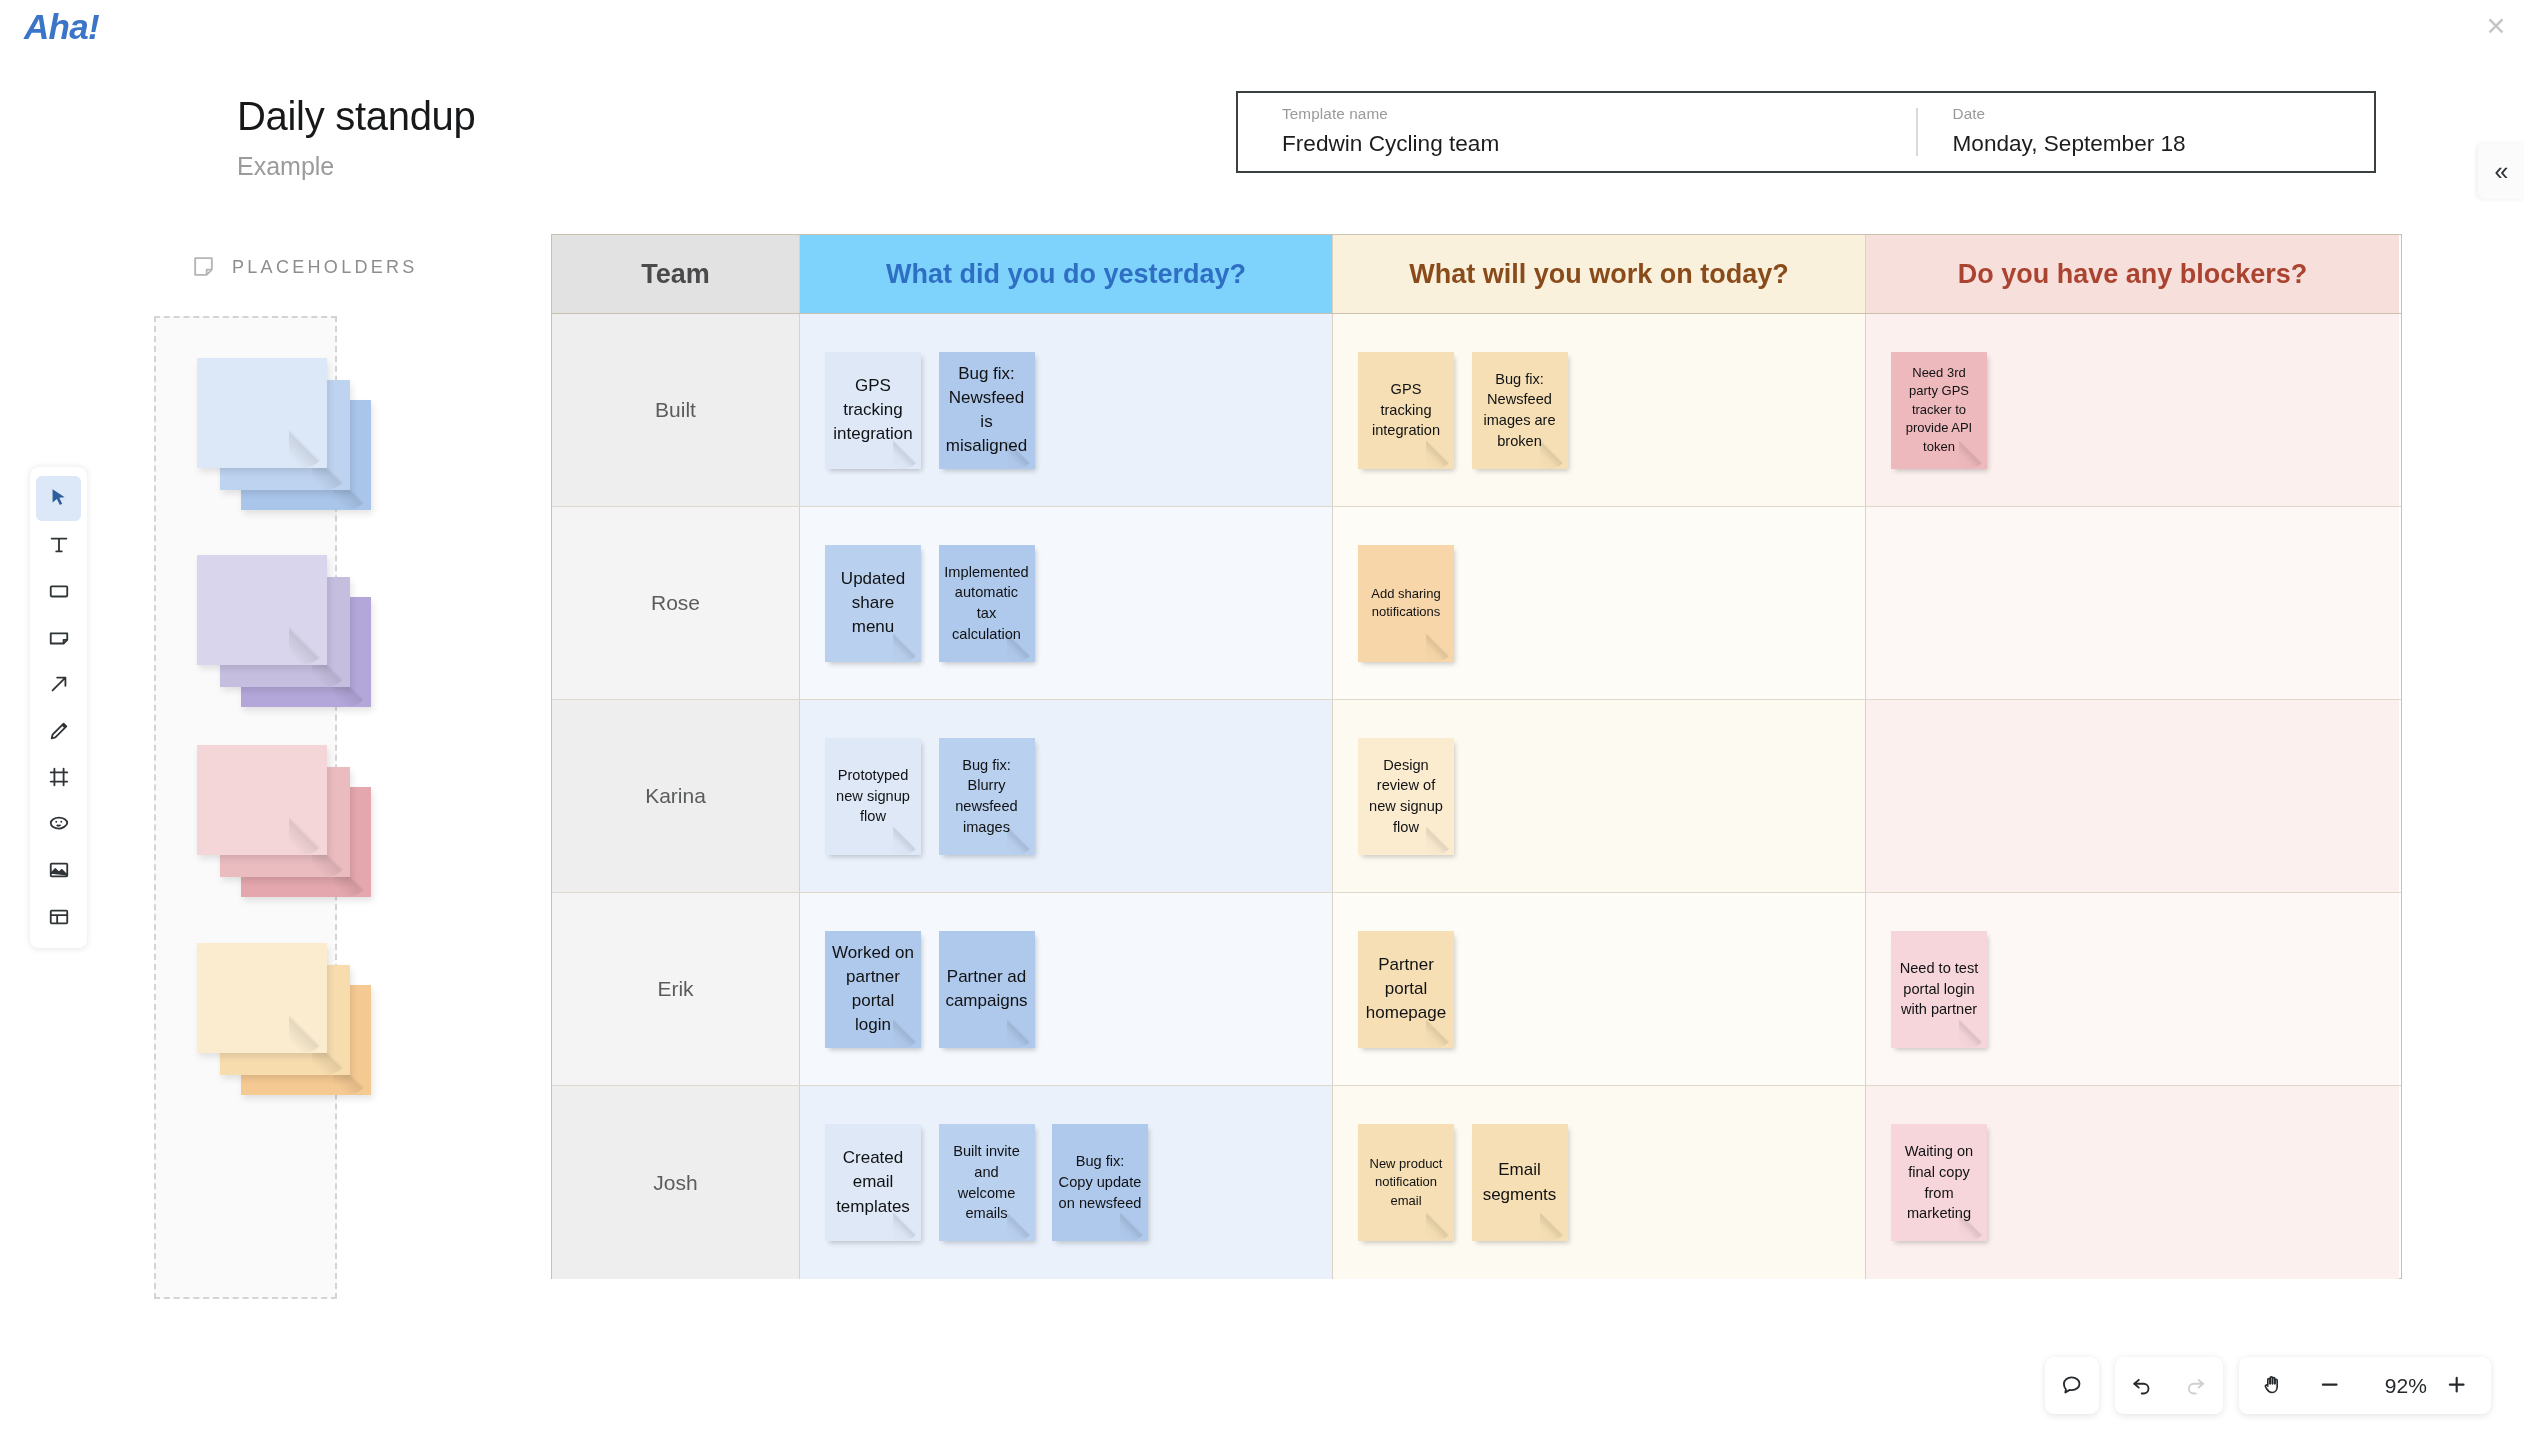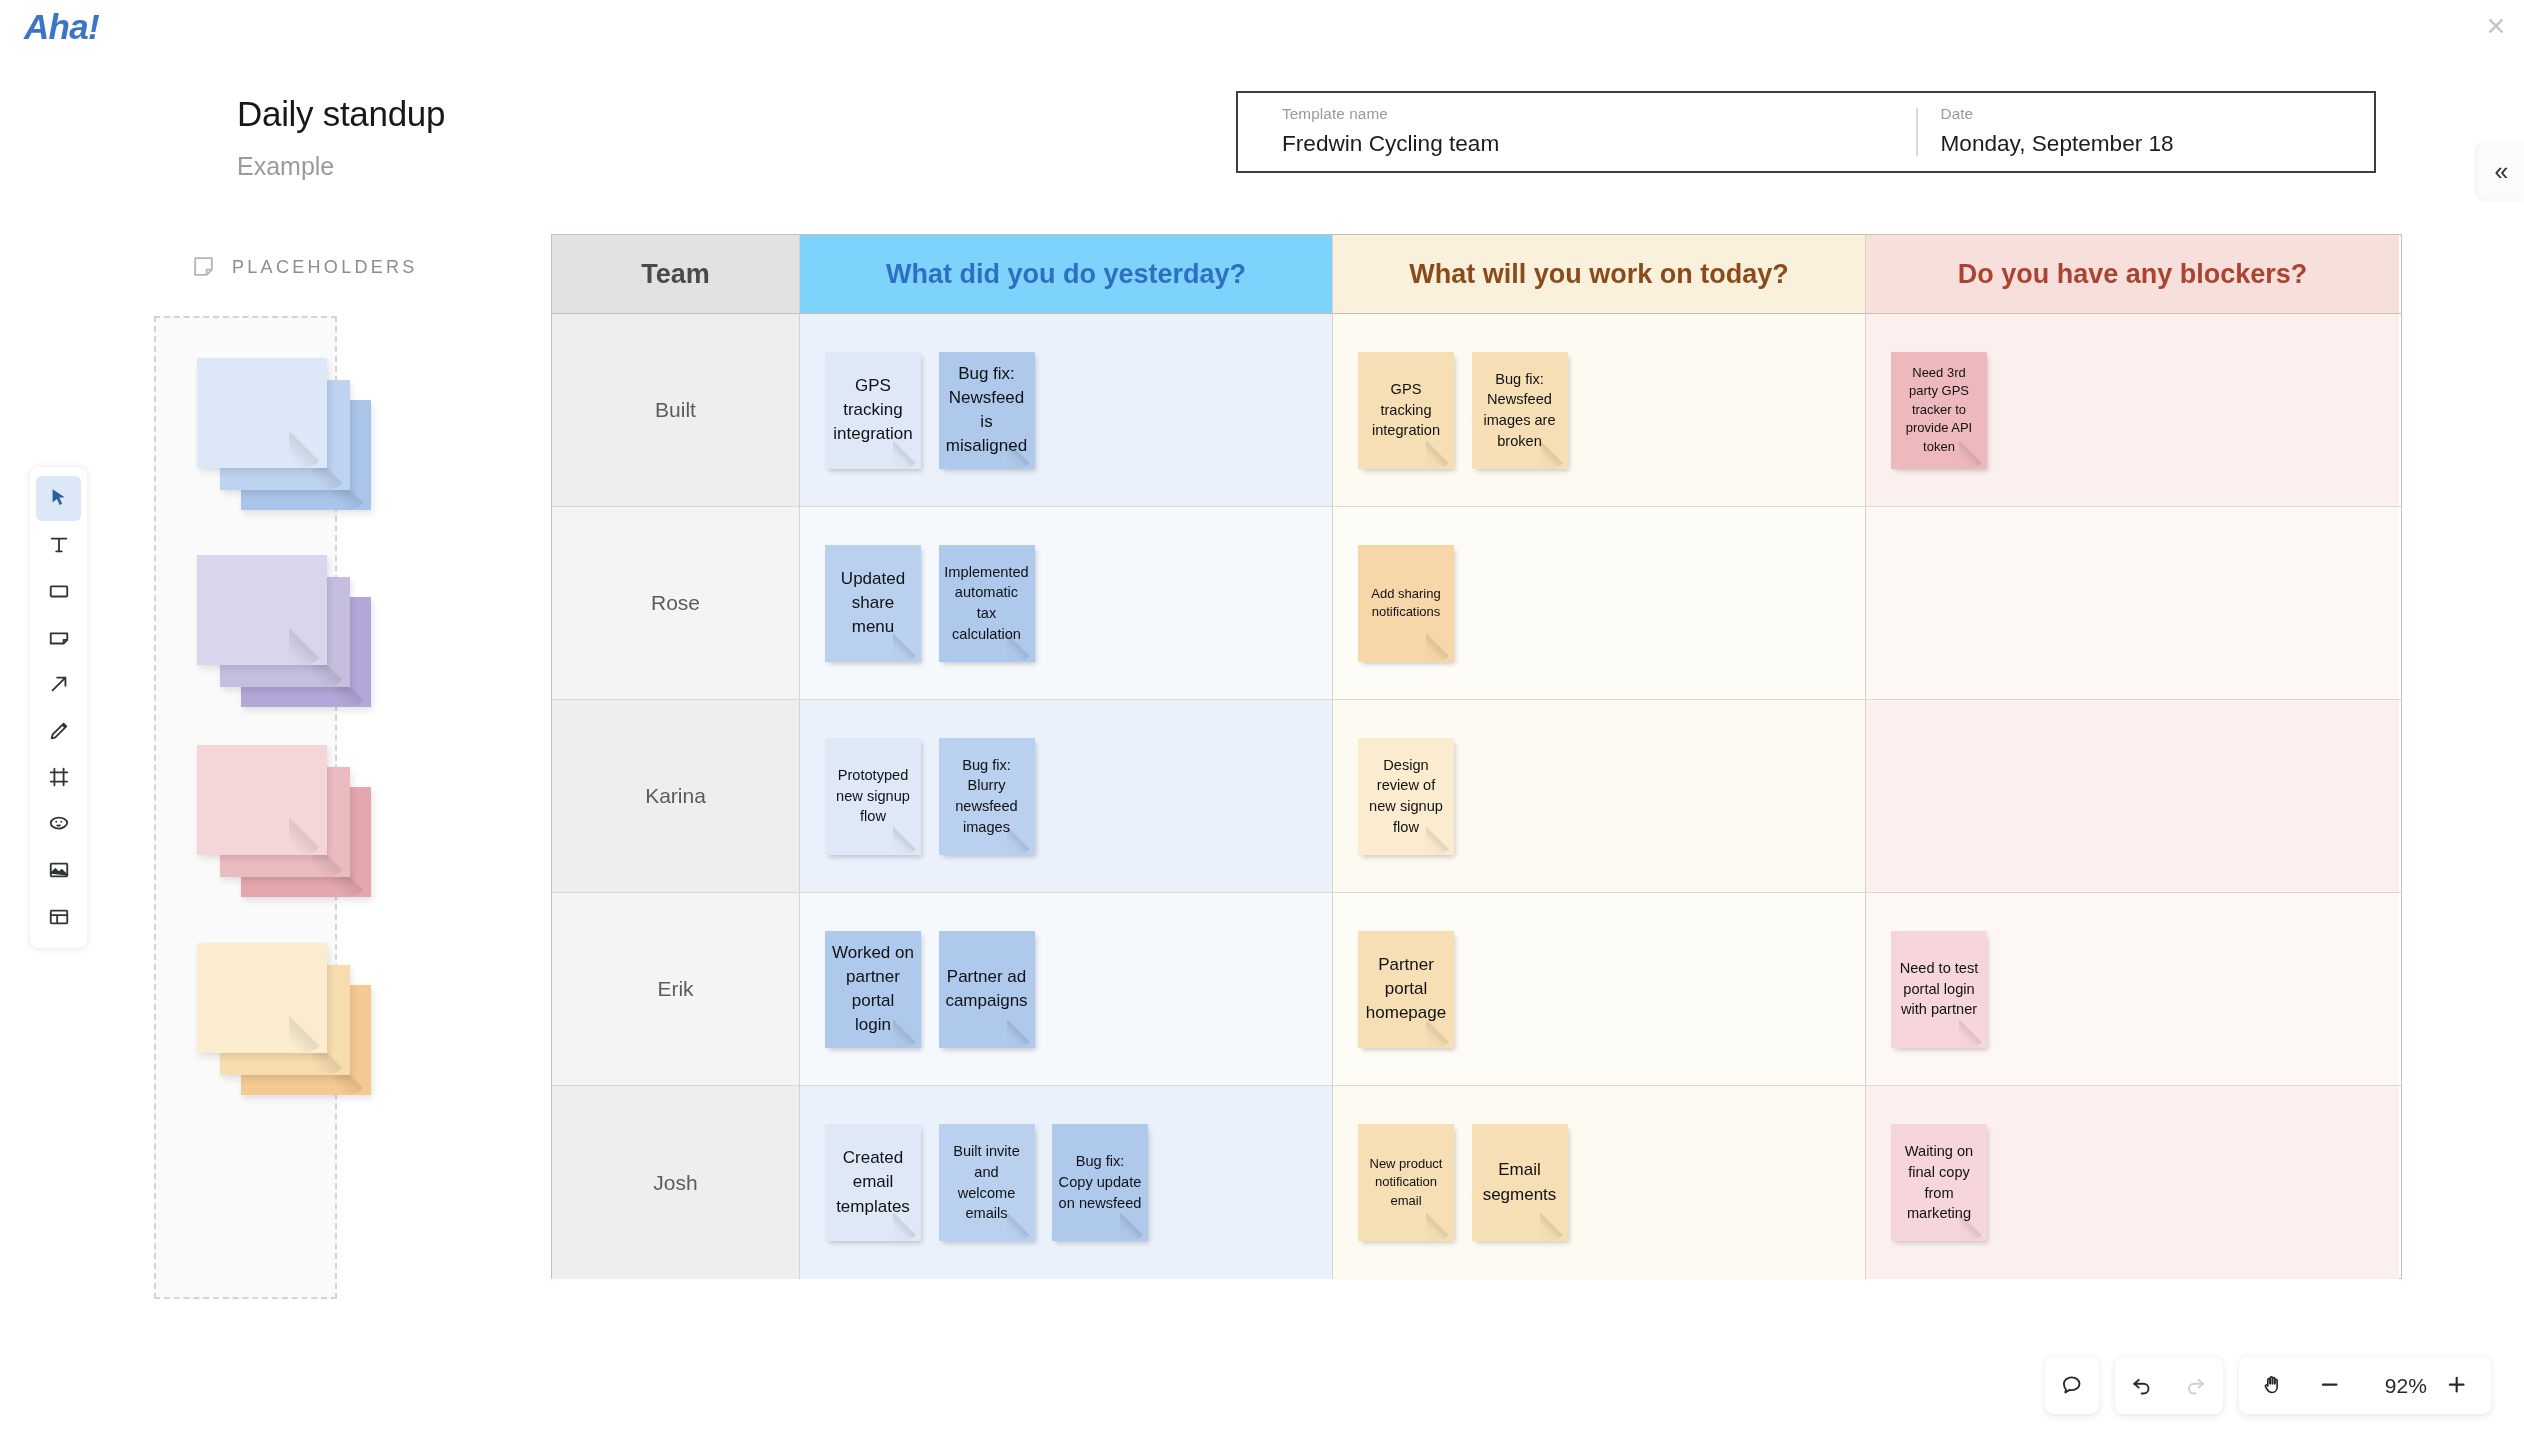--- a/index.html
+++ b/index.html
@@ -29,37 +29,37 @@
     width: 47px; height: 56px; background: #fbfbfb;
     border-radius: 7.3px 0 0 7.3px;
     box-shadow: -1.5px 0.7px 4.4px rgba(0,0,0,.06);
     display: flex; align-items: center; justify-content: center;
     color: #2f3437; font-size: 25px; cursor: pointer;
   }
 
   
   .page-title {
     position: absolute; left: 237px; top: 94px;
-    font-size: 35px; color: #17181a; font-weight: 400; letter-spacing: -0.3px;
+    font-size: 40px; color: #17181a; font-weight: 400; letter-spacing: -0.3px;
   }
   .page-subtitle {
     position: absolute; left: 237px; top: 152px;
     font-size: 25px; color: #9b9b9d; font-weight: 400;
   }
 
   
   .meta-box {
     position: absolute; left: 1236px; top: 91px;
     width: 1140px; height: 82px;
     border: 2.9px solid #3a3f41; background: #ffffff;
     display: flex; align-items: stretch;
   }
   .meta-cell { padding: 12.4px 0 0 44px; position: relative; }
   .meta-cell.left { width: 678px; }
-  .meta-cell.right { flex: 1; padding-left: 23px; }
+  .meta-cell.right { flex: 1; padding-left: 35px; }
   .meta-divider {
     width: 1.5px; background: #d9d9d9; margin: 14.6px 0;
   }
   .meta-label { font-size: 15.3px; color: #9a9a9c; margin-bottom: 7.3px; letter-spacing: 0.1px;}
   .meta-value { font-size: 22.6px; color: #1c1d1f; }
 
   
   .toolbar {
     position: absolute; left: 30px; top: 467px;
     width: 57px; padding: 8.8px 0;

